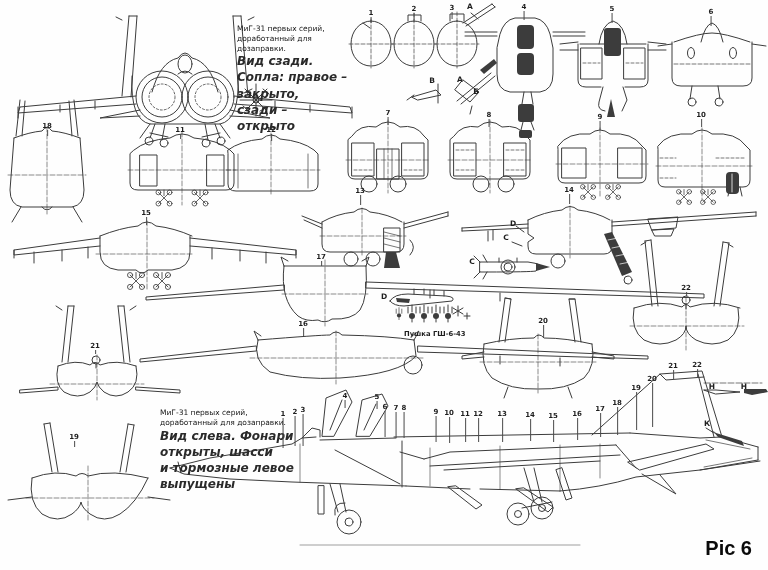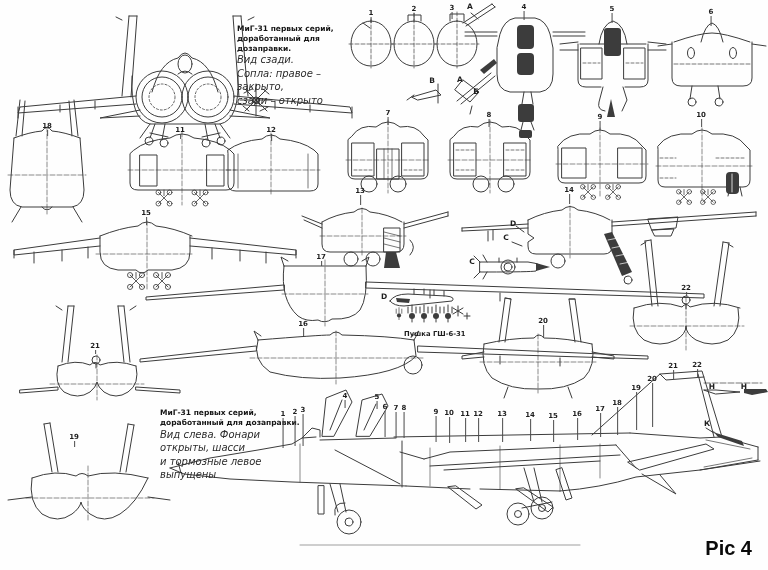--- a/index.html
+++ b/index.html
@@ -6,22 +6,22 @@
   html,body { width:768px; height:570px; }
   body { background:#ffffff; font-family:"DejaVu Sans",sans-serif; overflow:hidden; position:relative; }
   #stage { position:absolute; left:0; top:0; width:768px; height:570px; background:#fefefe; }
   #drawing { position:absolute; left:0; top:0; }
   #label-layer { position:absolute; left:0; top:0; width:768px; height:570px; pointer-events:none; }
   .lbl { position:absolute; transform:translateX(-50%); font-weight:bold; font-size:7px; line-height:1;
          color:#1e1e1e; white-space:nowrap; }
   .detail-label { font-size:7.5px; }
   .tick { position:absolute; left:50%; top:100%; width:1px; background:#4a4a4a; display:block; }
   .caption { position:absolute; color:#151515; }
-  .caption .t { display:block; font-weight:bold; font-size:7.5px; line-height:1.3; }
-  .caption .s { display:block; font-weight:normal; font-style:italic; font-size:10px; line-height:1.35; color:#2a2a2a; }
+  .caption .t { display:block; font-weight:normal; font-size:7.5px; line-height:1.3; }
+  .caption .s { display:block; font-weight:bold; font-style:italic; font-size:12px; line-height:1.35; color:#2a2a2a; }
   .gun-label { position:absolute; font-weight:bold; font-size:6.8px; color:#1e1e1e; }
   .pic-label { position:absolute; right:16px; bottom:10px; font-family:"Liberation Sans",sans-serif;
                font-weight:bold; font-size:20px; color:#0a0a0a; }
 </style>
 </head>
 <body>
 
 <div id="stage">
 
 <svg id="drawing" width="768" height="570" viewBox="0 0 768 570" xmlns="http://www.w3.org/2000/svg">
@@ -367,23 +367,23 @@
   <span class="s">сзади – открыто</span>
 </div>
 
 <div class="caption" style="left:160px; top:408px; width:150px;">
   <span class="t">МиГ-31 первых серий,</span>
   <span class="t">доработанный для дозаправки.</span>
   <span class="s">Вид слева. Фонари открыты, шасси</span>
   <span class="s">и тормозные левое выпущены</span>
 </div>
 
-<div class="gun-label" style="left:404px; top:330px;">Пушка ГШ-6-31</div>
-
-<div class="pic-label">Pic 4</div>
+<div class="gun-label" style="left:404px; top:330px;">Пушка ГШ-6-43</div>
+
+<div class="pic-label">Pic 6</div>
 
 <div id="label-layer">
       <div class="lbl xsec-label" style="left: 371px; top: 10px;">1<span class="tick" style="height: 6px;"></span></div>
       <div class="lbl xsec-label" style="left: 414px; top: 6px;">2<span class="tick" style="height: 7px;"></span></div>
       <div class="lbl xsec-label" style="left: 452px; top: 5px;">3<span class="tick" style="height: 7px;"></span></div>
       <div class="lbl xsec-label" style="left: 524px; top: 4px;">4<span class="tick" style="height: 9px;"></span></div>
       <div class="lbl xsec-label" style="left: 612px; top: 6px;">5<span class="tick" style="height: 10px;"></span></div>
       <div class="lbl xsec-label" style="left: 711px; top: 9px;">6<span class="tick" style="height: 10px;"></span></div>
       <div class="lbl xsec-label" style="left: 388px; top: 110px;">7<span class="tick" style="height: 8px;"></span></div>
       <div class="lbl xsec-label" style="left: 489px; top: 112px;">8<span class="tick" style="height: 8px;"></span></div>

